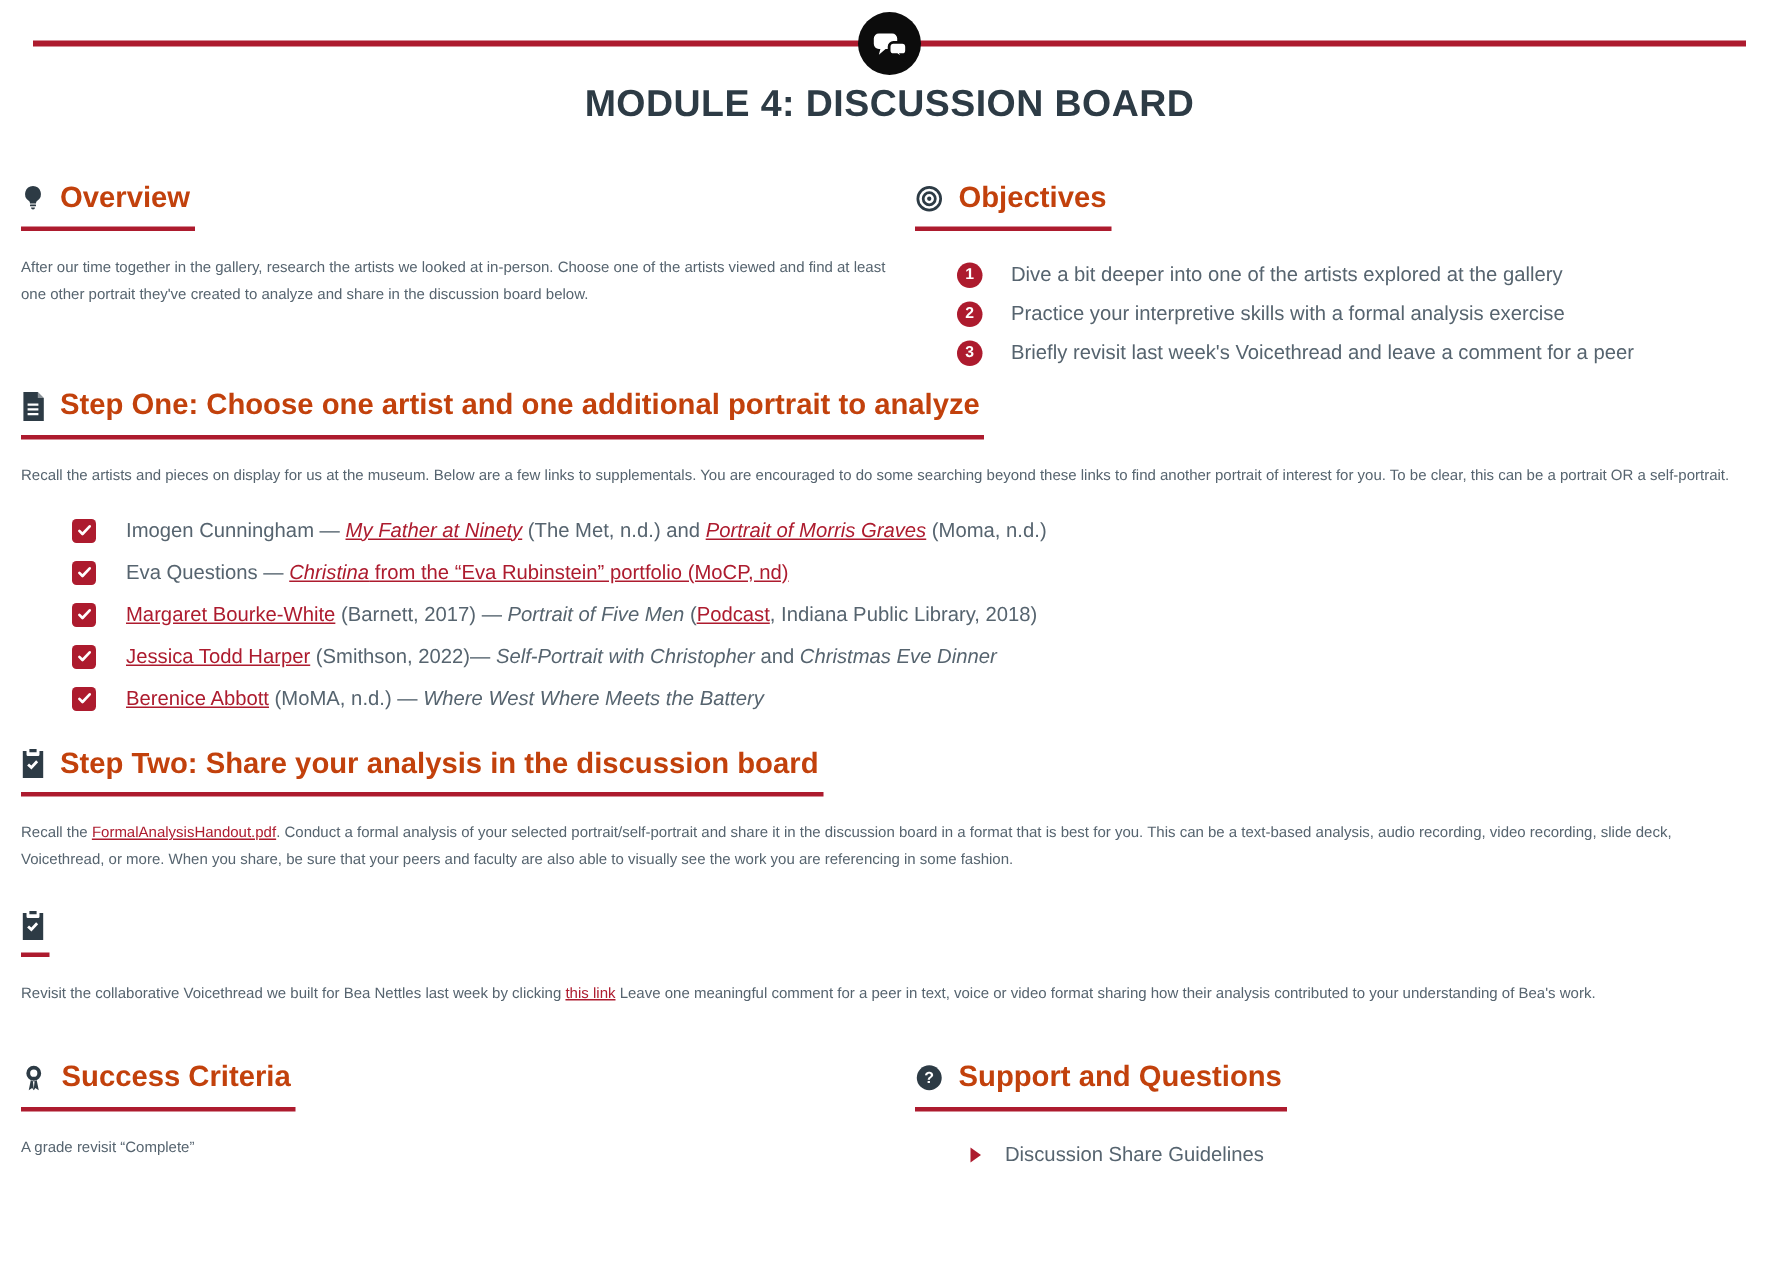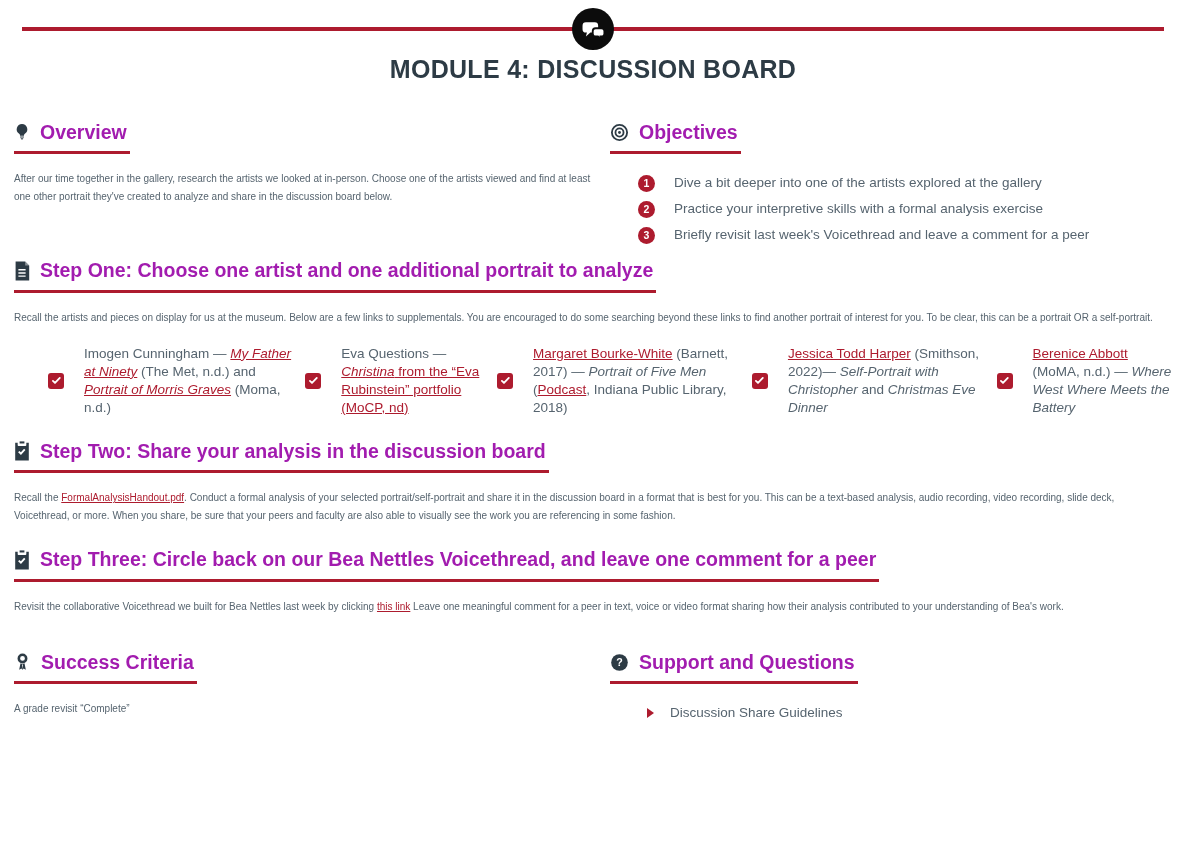--- a/index.html
+++ b/index.html
@@ -25,41 +25,41 @@
   }
 
   .content{padding:0 14px;}
 
   .two-col{display:grid;grid-template-columns:578px 1fr;column-gap:18px;}
   .two-col.top{margin-top:38px;}
   .two-col.bottom{margin-top:36px;}
 
   .h2{
     display:inline-flex;align-items:center;gap:10px;
-    font-size:19.5px;font-weight:bold;color:#a21caf;line-height:1.1;
+    font-size:19.5px;font-weight:bold;color:#c2410c;line-height:1.1;
     padding:0 3px 8px 0;border-bottom:3px solid #AD1B2E;
   }
   .h2 svg{flex:none;}
 
   .body{font-size:10px;line-height:18px;color:#56646f;margin:16px 0 0;}
 
   .section{margin-top:16px;}
   .section.tight{margin-top:24px;}
 
   
   .obj-list{margin-top:20px;display:flex;flex-direction:column;gap:8px;padding-left:28px;}
   .obj-row{display:flex;align-items:center;gap:19px;}
   .num-badge{
     flex:none;width:17px;height:17px;border-radius:50%;background:#AD1B2E;color:#fff;
     font-size:10.5px;font-weight:bold;display:flex;align-items:center;justify-content:center;
   }
   .obj-text{font-size:13.5px;line-height:18px;color:#56646f;}
 
   
-  .check-list{margin:18px 0 0 34px;display:flex;flex-direction:row;gap:10px;}
+  .check-list{margin:18px 0 0 34px;display:flex;flex-direction:column;gap:10px;text-align:right;}
   .check-row{display:flex;align-items:center;gap:20px;}
   .checkbox{
     flex:none;width:16px;height:16px;border-radius:3px;background:#AD1B2E;
     display:flex;align-items:center;justify-content:center;cursor:pointer;
   }
   .check-text{font-size:13.5px;line-height:18px;color:#56646f;}
 
   
   .sup-list{margin-top:20px;display:flex;flex-direction:column;gap:8px;padding-left:37px;}
   .sup-row{display:flex;align-items:center;gap:16px;}
@@ -195,21 +195,20 @@
       </span>
       <p class="body"><span>Recall the </span><a href="#" class="rlink">FormalAnalysisHandout.pdf</a><span>. Conduct a formal analysis of your selected portrait/self-portrait and share it in the discussion board in a format that is best for you. This can be a text-based analysis, audio recording, video recording, slide deck, Voicethread, or more. When you share, be sure that your peers and faculty are also able to visually see the work you are referencing in some fashion.</span></p>
     </section>
 
     <section class="section tight">
       <span class="h2">
         <svg width="16" height="20" viewBox="0 0 20 24">
           <path fill="#2D3B45" d="M7 0h6v2.6H7z"></path>
           <path fill="#2D3B45" fill-rule="evenodd" d="M4.6 1.6H1.5V24h17V1.6h-3.1v2.8c0 .8-.6 1.4-1.4 1.4H6c-.8 0-1.4-.6-1.4-1.4V1.6zm9.7 9.3l-1.7-1.6-4 4.4-1.9-1.8-1.6 1.7 3.6 3.4 5.6-6.1z"></path>
         </svg>
-        <span>Step Three: Circle back on our Bea Nettles Voicethread, and leave one comment for a peer</span>
       </span>
       <p class="body"><span>Revisit the collaborative Voicethread we built for Bea Nettles last week by clicking </span><a href="#" class="rlink">this link</a><span> Leave one meaningful comment for a peer in text, voice or video format sharing how their analysis contributed to your understanding of Bea's work.</span></p>
     </section>
 
     <div class="two-col bottom">
       <section>
         <span class="h2">
           <svg width="17" height="20" viewBox="0 0 24 26">
             <path fill="#2D3B45" d="M9.2 14.6L7.3 24l3.2-2 1.4 2 .8-7.6zM14.8 14.6l1.9 9.4-3.2-2-1.4 2-.8-7.6z"></path>
             <path fill="#2D3B45" fill-rule="evenodd" d="M12 1a7 7 0 1 0 0 14 7 7 0 0 0 0-14zm0 3.6a3.4 3.4 0 1 1 0 6.8 3.4 3.4 0 0 1 0-6.8z"></path>

